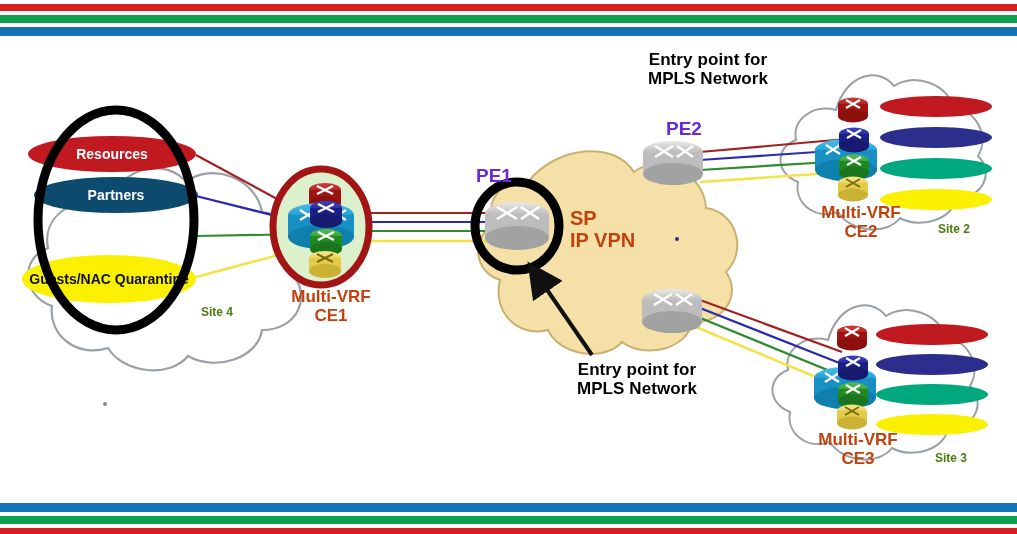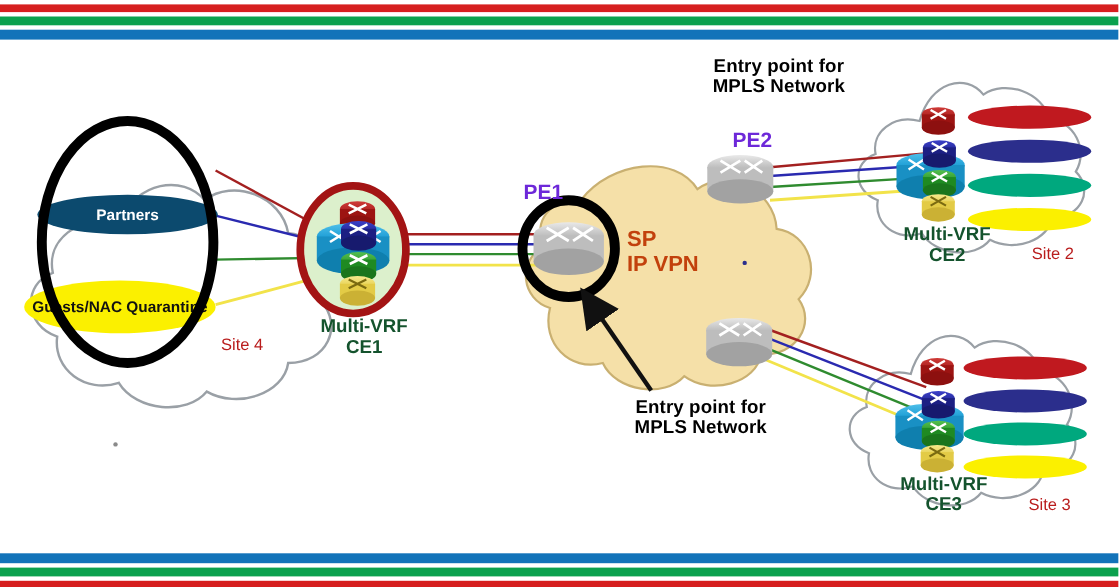--- a/index.html
+++ b/index.html
@@ -39,26 +39,26 @@
   .lbl-heading {
     font-weight: bold;
     font-size: 17px;
     letter-spacing: 0.1px;
     text-align: center;
   }
   .lbl-node {
     font-weight: bold;
     font-size: 17px;
     text-align: center;
-    color: #14532d;
+    color: #c2410c;
   }
   .lbl-site {
-    font-weight: normal;
-    font-size: 15px;
-    color: #b91c1c;
+    font-weight: bold;
+    font-size: 12px;
+    color: #4d7c0f;
   }
   .lbl-cloudtitle {
     font-weight: bold;
     font-size: 20px;
     text-align: left;
     color: #c2410c;
   }
   .lbl-footer {
     font-weight: bold;
     font-size: 21px;
@@ -225,20 +225,23 @@
     </g>
 
     <g fill="none" stroke-width="2.2">
       <path d="M700,300 L842,352" stroke="#a32020"></path>
       <path d="M700,308 L842,364" stroke="#2a2ab0"></path>
       <path d="M698,317 L842,376" stroke="#2f8b2f"></path>
       <path d="M696,327 L842,388" stroke="#f2e34a" stroke-width="2.6"></path>
     </g>
   </svg>
 
+  <div class="vrf-pill z-pill" style="left:28px;  top:136px; width:168px; height:36px; background:#c0191f; color:#ffffff;">
+    <span>Resources</span>
+  </div>
   <div class="vrf-pill z-pill" style="left:34px;  top:177px; width:164px; height:36px; background:#0c4a6e; color:#ffffff;">
     <span>Partners</span>
   </div>
   <div class="vrf-pill z-pill" style="left:22px;  top:255px; width:174px; height:48px; background:#fbf000; color:#111111;">
     <span>Guests/NAC
 Quarantine</span>
   </div>
 
   <div class="vrf-bar z-pill" style="left:880px; top:96px;  width:112px; height:21px; background:#c0191f;"></div>
   <div class="vrf-bar z-pill" style="left:880px; top:127px; width:112px; height:21px; background:#2b2e8c;"></div>

